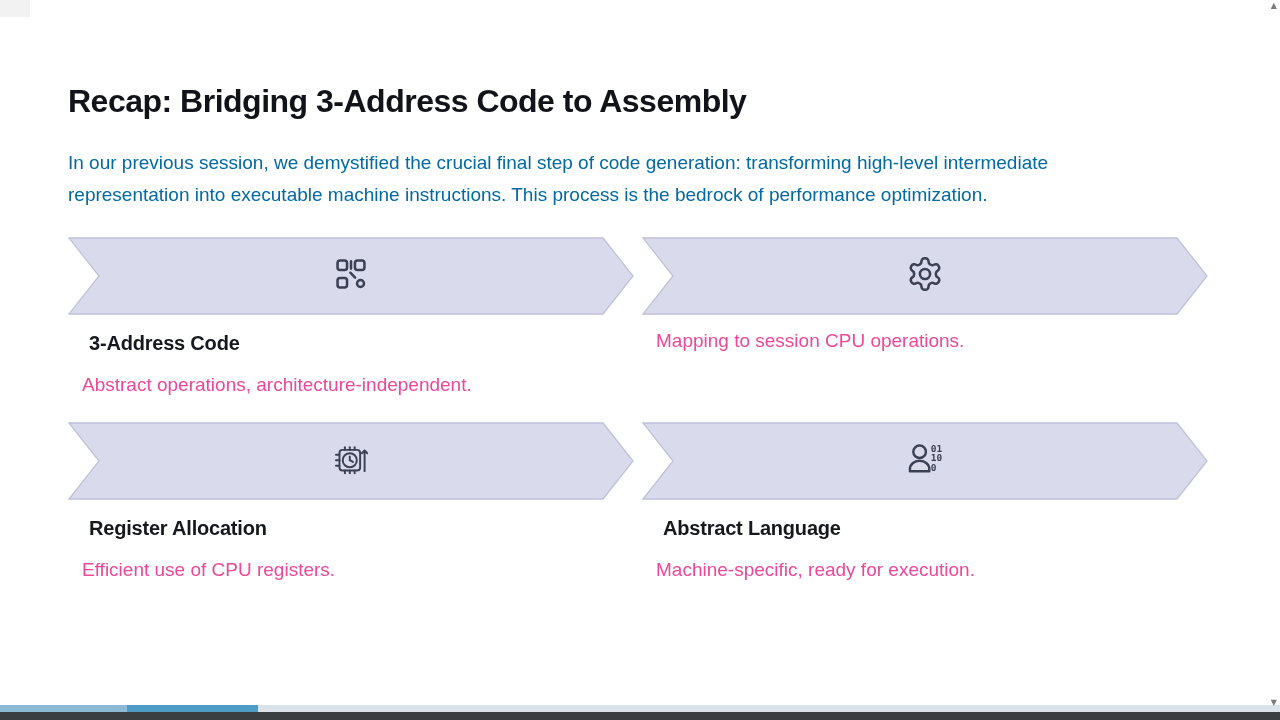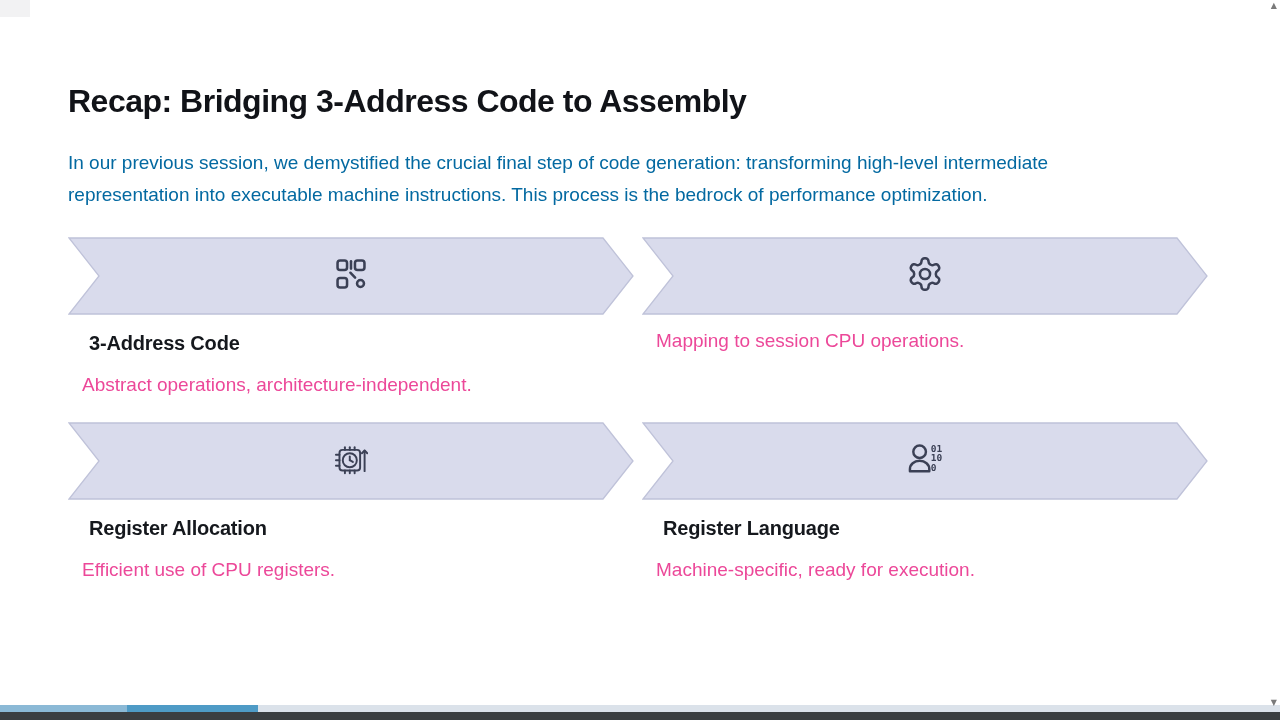--- a/index.html
+++ b/index.html
@@ -160,21 +160,21 @@
         <div class="icon-wrap">
           <svg width="40" height="40" viewBox="0 0 26 26">
             <circle cx="9.5" cy="8.3" r="4.1"></circle>
             <path d="M3.2 21 v-1.4 c0-3.1 2.7-5.4 6.3-5.4 s6.3 2.3 6.3 5.4 V21 z"></path>
             <text class="bits-text" x="16.8" y="8.6">01</text>
             <text class="bits-text" x="16.8" y="14.6">10</text>
             <text class="bits-text" x="16.8" y="20.6">0</text>
           </svg>
         </div>
       </div>
-      <h2 class="step-title">Register Language</h2>
+      <h2 class="step-title">Abstract Language</h2>
       <p class="step-desc">Machine-specific, ready for execution.</p>
     </div>
 
   </div>
 </div>
 
 <div class="progress-track">
   <div class="progress-buffered"></div>
   <div class="progress-played"></div>
 </div>

